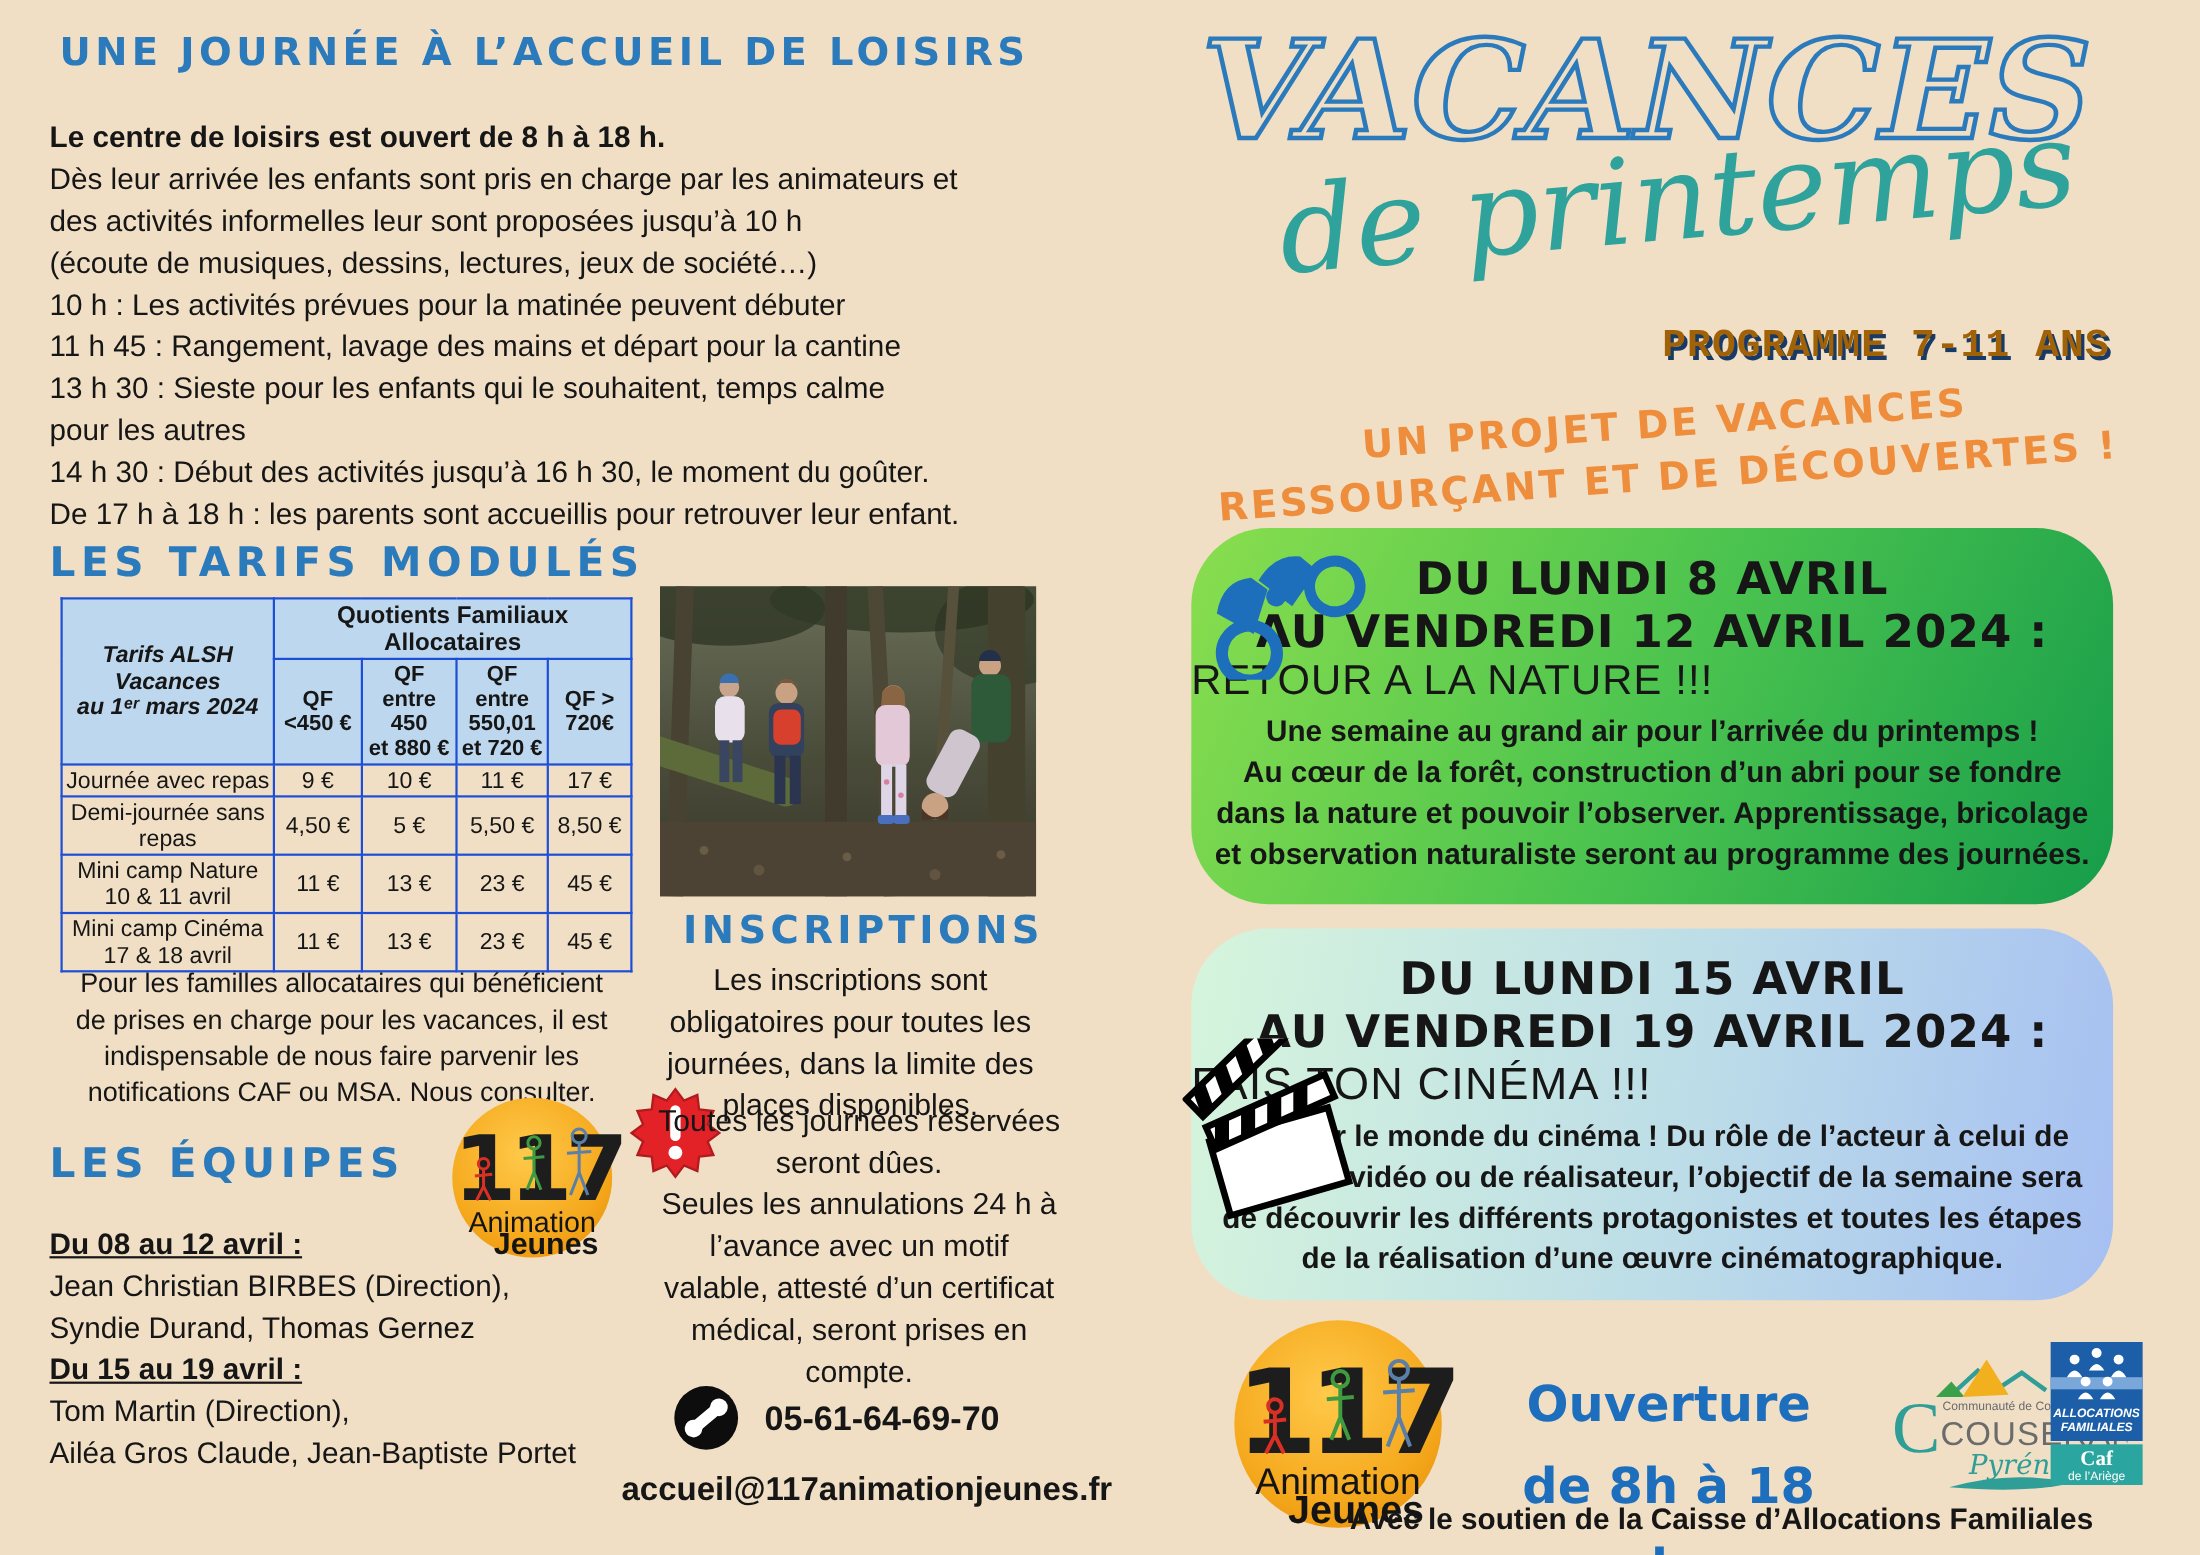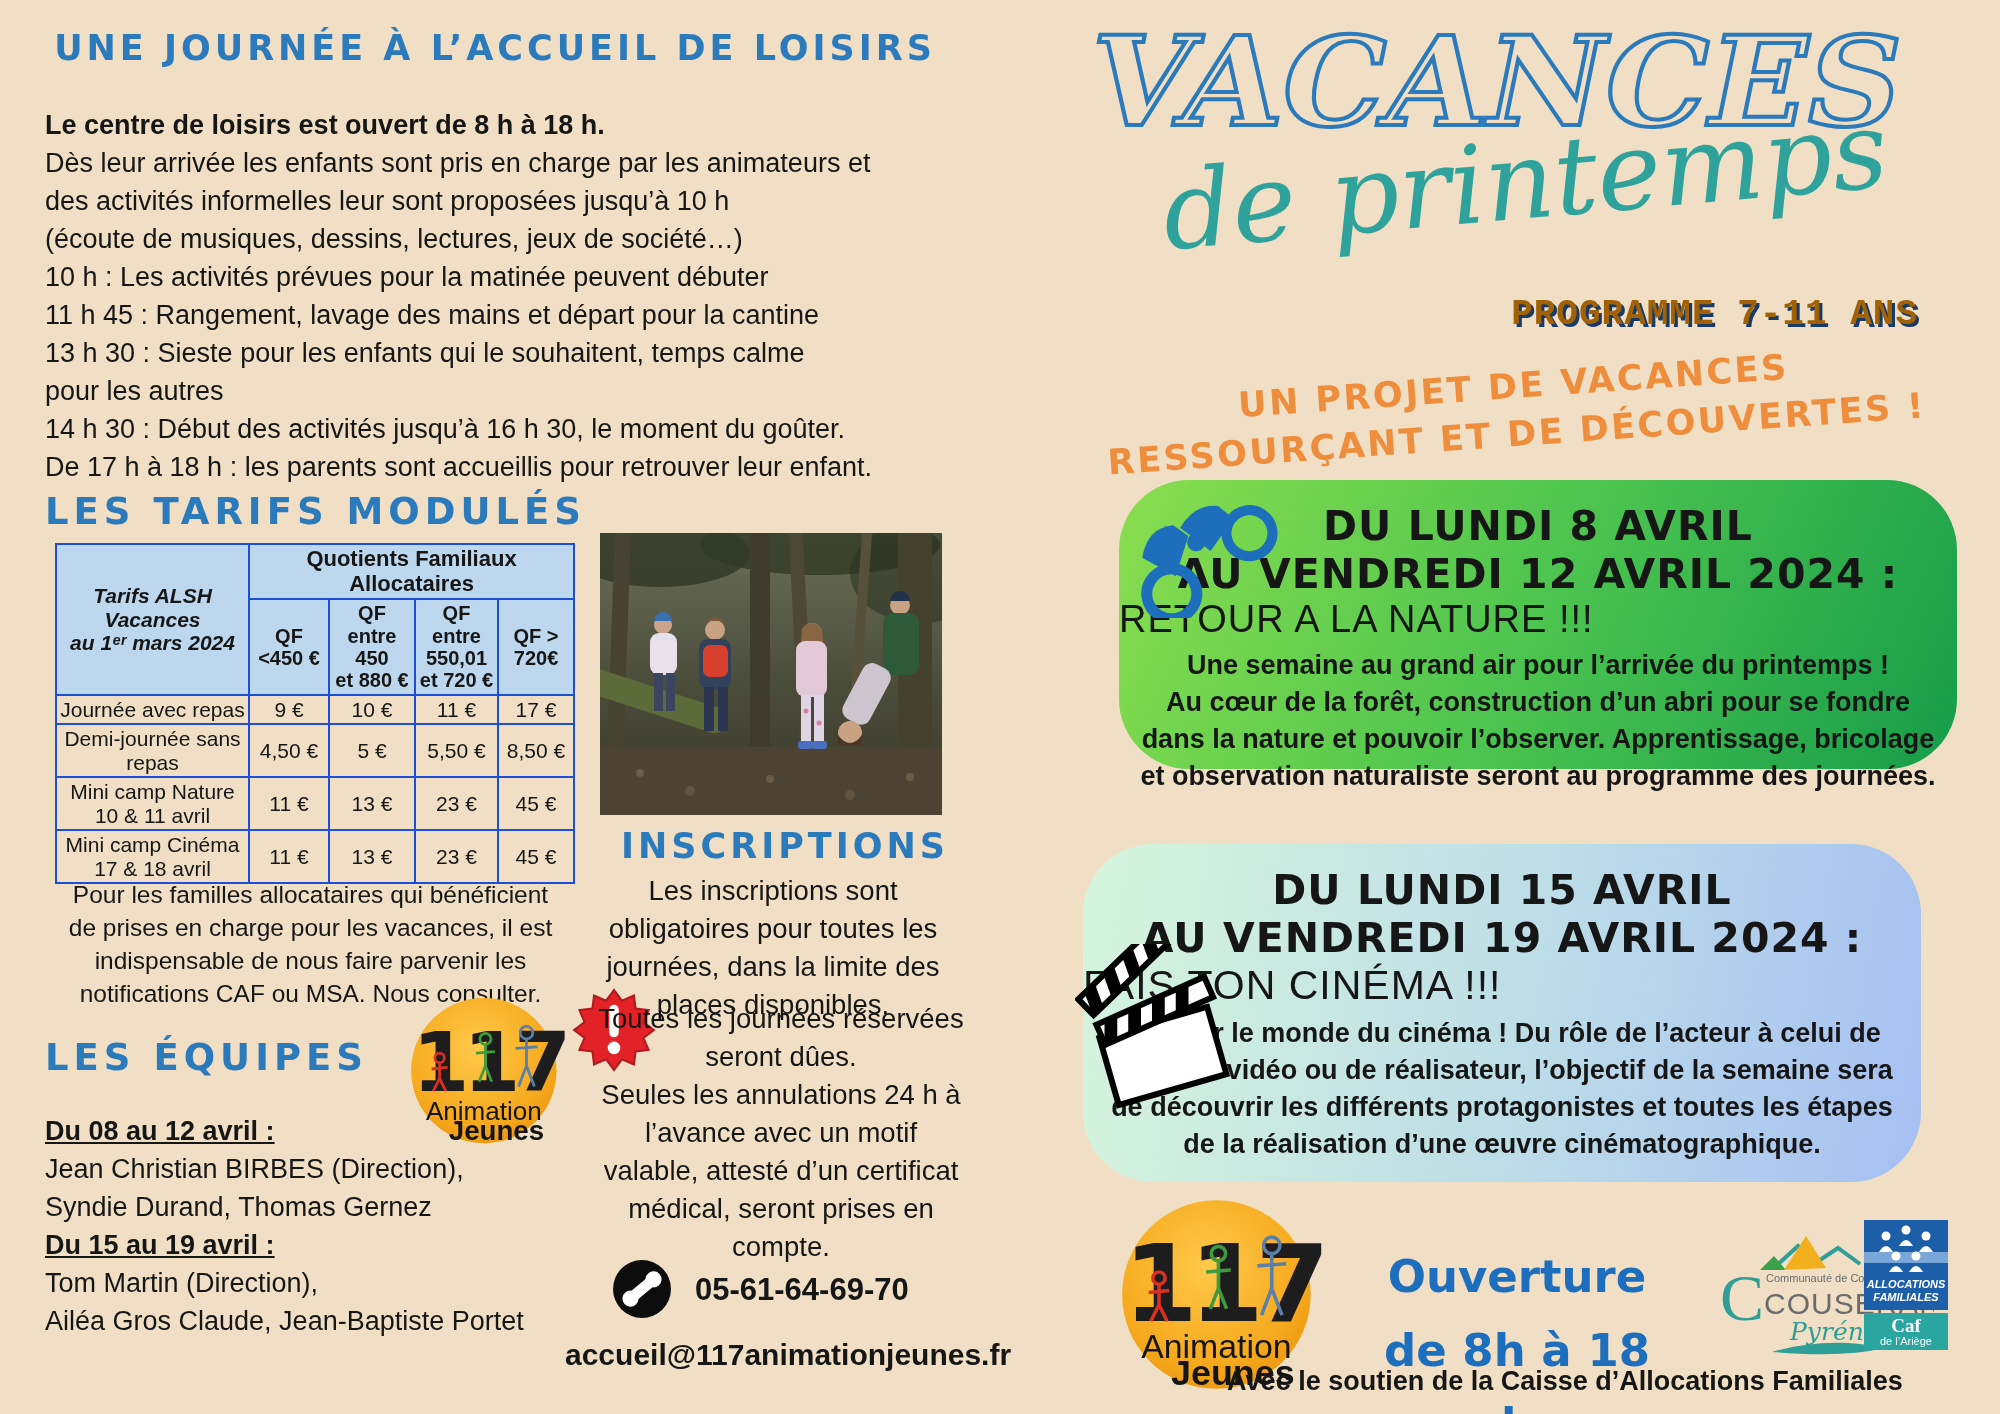--- a/index.html
+++ b/index.html
@@ -247,21 +247,21 @@
   <div class="abs" style="left:1135px;top:118px;width:780px;text-align:center;transform:rotate(-5deg);
        font-family:'DejaVu Serif',serif;font-style:italic;font-size:108px;color:#2fa39b;font-weight:400;">de printemps</div>
 
   <div class="abs prog" style="left:1218px;top:294px;width:700px;text-align:right;">PROGRAMME  7-11 ANS</div>
 
   <div class="abs orange-banner" style="left:1095px;top:362px;width:840px;">
     <div>UN PROJET DE VACANCES</div>
     <div>RESSOURÇANT ET DE DÉCOUVERTES !</div>
   </div>
 
-  <div class="week-box" style="top:480px;height:289px;background:linear-gradient(115deg,#8ade4e 0%,#4cc44f 50%,#169c4a 100%);margin-left:36px;">
+  <div class="week-box" style="top:480px;height:342px;background:linear-gradient(115deg,#8ade4e 0%,#4cc44f 50%,#169c4a 100%);">
     <svg class="abs" style="left:8px;top:8px;" width="160" height="130" viewBox="0 0 160 130">
       <g transform="rotate(-14 80 65)">
         <circle cx="36" cy="96" r="25" fill="none" stroke="#1e6fbb" stroke-width="11"></circle>
         <circle cx="126" cy="56" r="23" fill="none" stroke="#1e6fbb" stroke-width="10"></circle>
         <path d="M16 54 Q28 26 54 30 L66 44 L44 80 Z" fill="#1e6fbb"></path>
         <path d="M60 34 Q80 14 102 22 L114 38 L84 64 Z" fill="#1e6fbb"></path>
         <circle cx="72" cy="52" r="9" fill="#1e6fbb"></circle>
       </g>
     </svg>
     <div class="wk-line1" style="margin-top:22px;">DU LUNDI 8 AVRIL</div>

